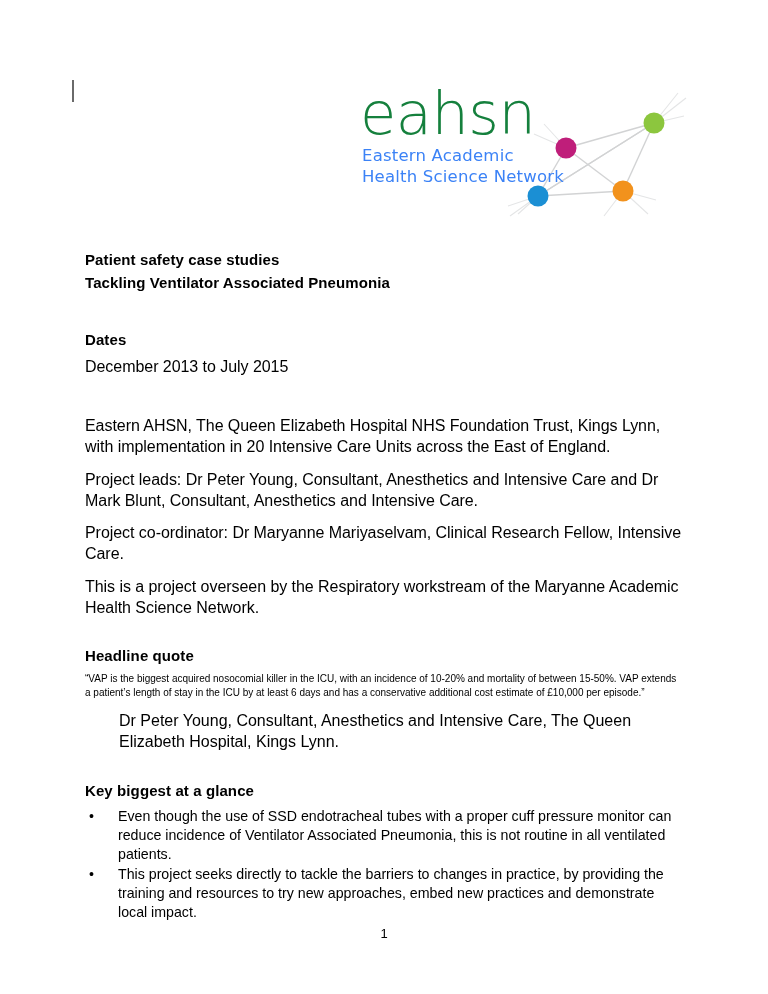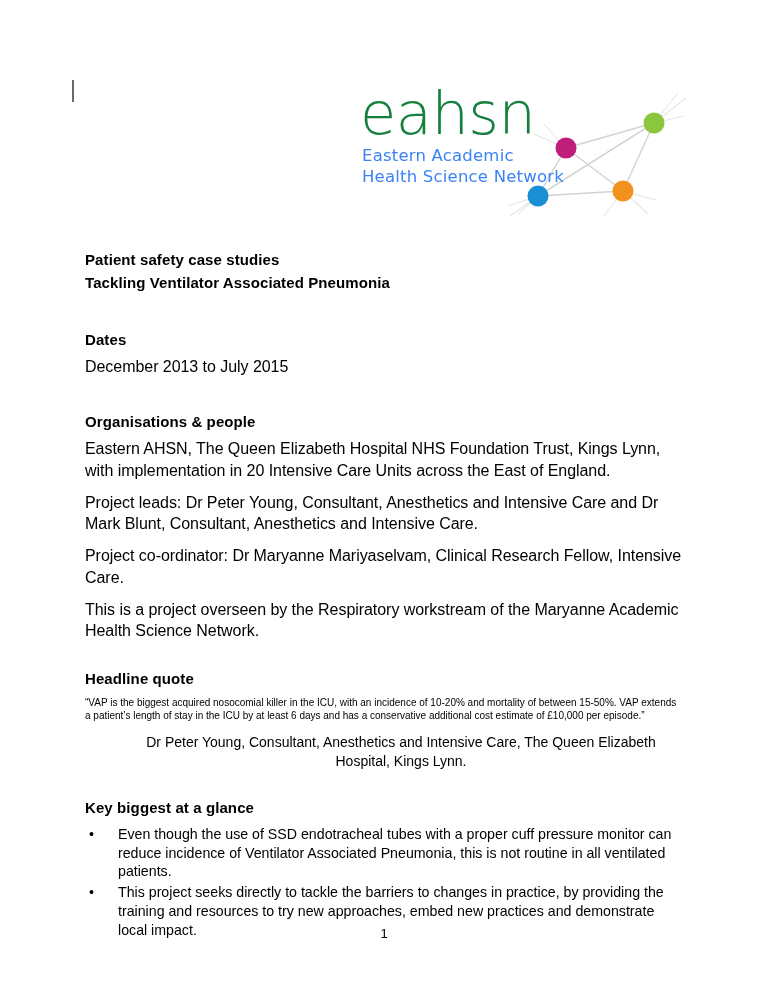--- a/index.html
+++ b/index.html
@@ -88,22 +88,22 @@
   .gap-md { height: 26px; }
   .gap-lg { height: 33px; }
   .gap-xs { height: 5px; }
 
   .quote p {
     font-size: 10px;
     margin: 0;
     line-height: 1.33;
   }
   .attrib {
-    font-size: 14px;
-    text-align: center;
+    font-size: 16px;
+    text-align: left;
     margin: 0;
     padding-left: 34px;
     line-height: 1.33;
   }
 
   ul.keypoints {
     margin: 0;
     padding: 0;
     list-style: none;
   }
@@ -178,21 +178,20 @@
   <h2 class="sec">Tackling Ventilator Associated Pneumonia</h2>
 
   <div class="gap-lg"></div>
 
   <h2 class="sec">Dates</h2>
   <div class="gap-xs"></div>
   <p class="body">December 2013 to July 2015</p>
 
   <div class="gap-lg"></div>
 
-  <h2 class="sec">Organisations &amp; people</h2>
   <div class="gap-xs"></div>
   <p class="body">Eastern AHSN, The Queen Elizabeth Hospital NHS Foundation Trust, Kings Lynn, with implementation in 20 Intensive Care Units across the East of England.</p>
   <div class="gap-sm"></div>
   <p class="body">Project leads: Dr Peter Young, Consultant, Anesthetics and Intensive Care and Dr Mark Blunt, Consultant, Anesthetics and Intensive Care.</p>
   <div class="gap-sm"></div>
   <p class="body">Project co-ordinator: Dr Maryanne Mariyaselvam, Clinical Research Fellow, Intensive Care.</p>
   <div class="gap-sm"></div>
   <p class="body">This is a project overseen by the Respiratory workstream of the Maryanne Academic Health Science Network.</p>
 
   <div class="gap-md"></div>

